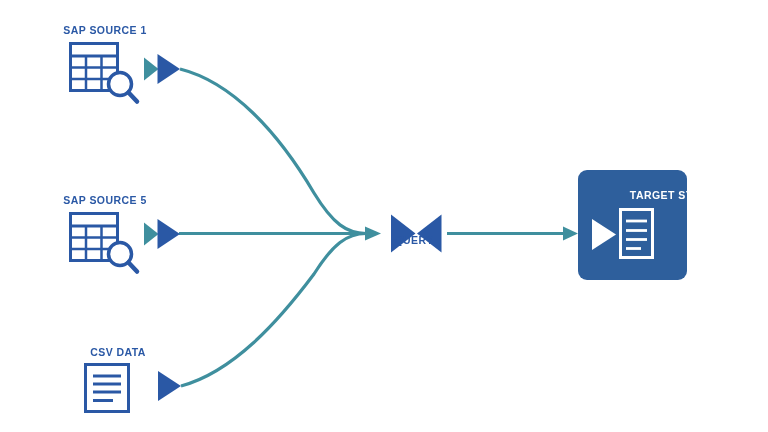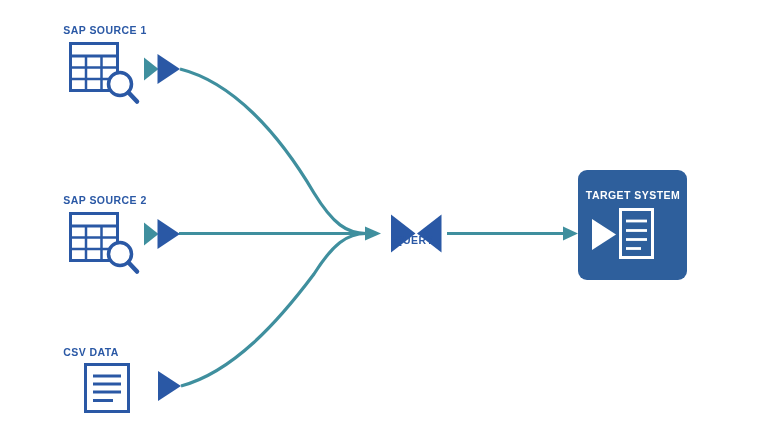--- a/index.html
+++ b/index.html
@@ -14,24 +14,24 @@
   .label {
     position:absolute;
     transform:translateX(-50%);
     font-weight:bold;
     font-size:10.5px;
     line-height:1;
     letter-spacing:0.45px;
     color:#2A58A5;
     white-space:nowrap;
   }
-  .label.on-blue { color:#ffffff; }
+  .label.on-blue { color:#ffffff;margin-left:44px; }
   .lbl-source1 { left:105px; top:25px; }
   .lbl-source2 { left:105px; top:195px; }
-  .lbl-csv     { left:91px; top:347px; }
+  .lbl-csv     { left:118px; top:347px; }
   .lbl-query   { left:414px; top:196px;margin-top:39px; }
   .lbl-target  { left:633px; top:190px; }
 </style>
 </head>
 <body>
 
 <div class="canvas">
 
   <svg class="diagram-svg" width="768" height="432" viewBox="0 0 768 432">
     <defs>
@@ -107,18 +107,18 @@
         <rect x="620.5" y="209.5" width="32" height="48" fill="none" stroke="#ffffff" stroke-width="3"></rect>
         <line x1="626" y1="221" x2="647" y2="221" stroke="#ffffff" stroke-width="2.8"></line>
         <line x1="626" y1="230.5" x2="647" y2="230.5" stroke="#ffffff" stroke-width="2.8"></line>
         <line x1="626" y1="239.5" x2="647" y2="239.5" stroke="#ffffff" stroke-width="2.8"></line>
         <line x1="626" y1="248.5" x2="641" y2="248.5" stroke="#ffffff" stroke-width="2.8"></line>
       </g>
     </g>
   </svg>
 
   <div class="label lbl-source1">SAP SOURCE 1</div>
-  <div class="label lbl-source2">SAP SOURCE 2</div>
+  <div class="label lbl-source2">SAP SOURCE 5</div>
   <div class="label lbl-csv">CSV DATA</div>
   <div class="label lbl-query">QUERY</div>
   <div class="label on-blue lbl-target">TARGET SYSTEM</div>
 
 </div>
 
 </body></html>

